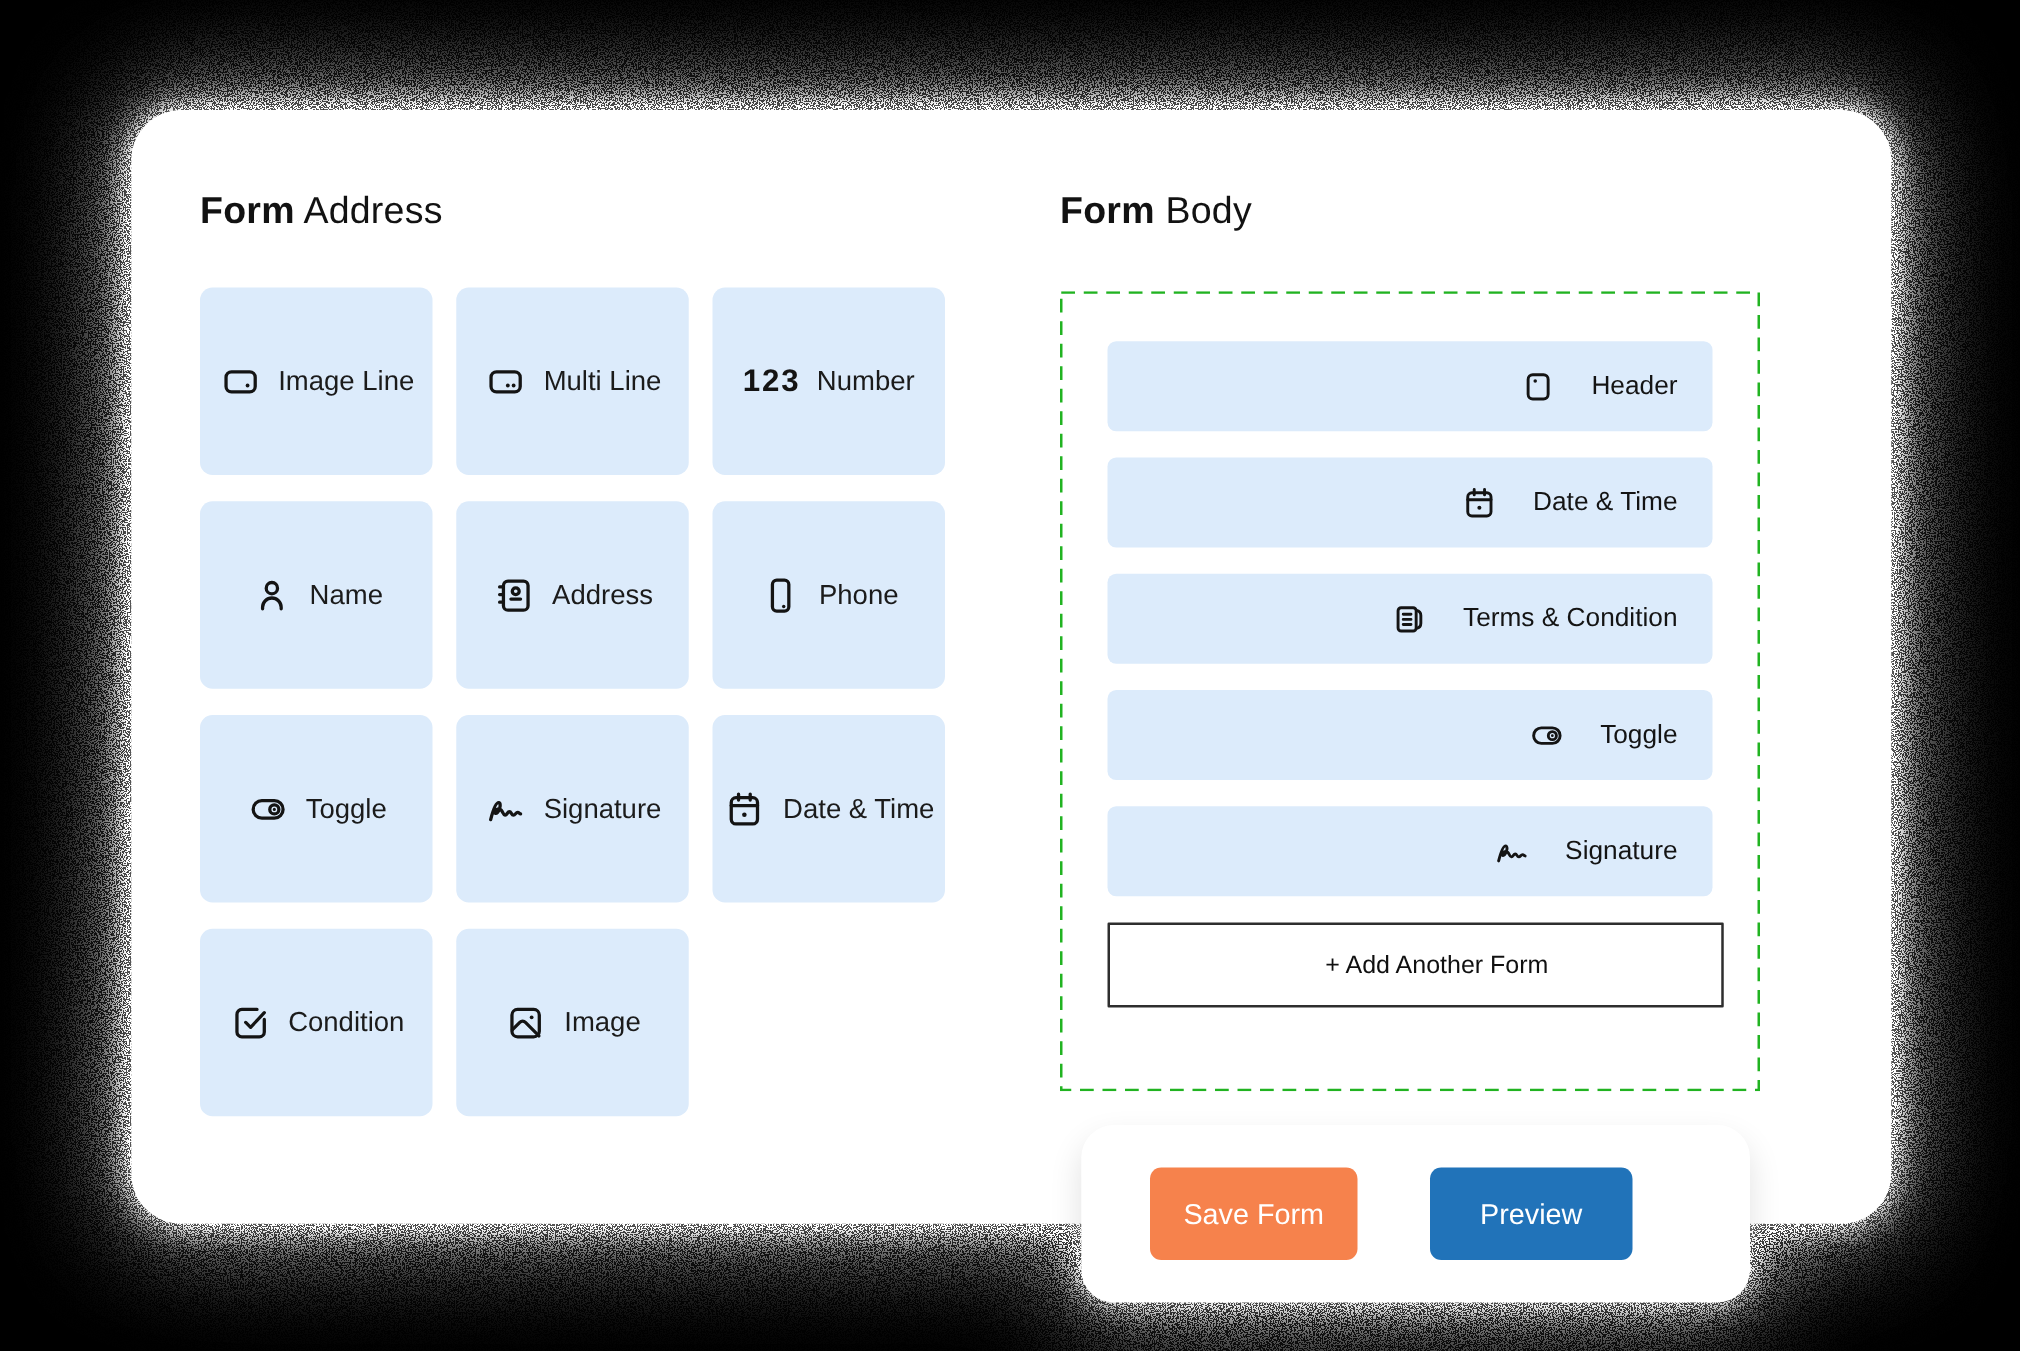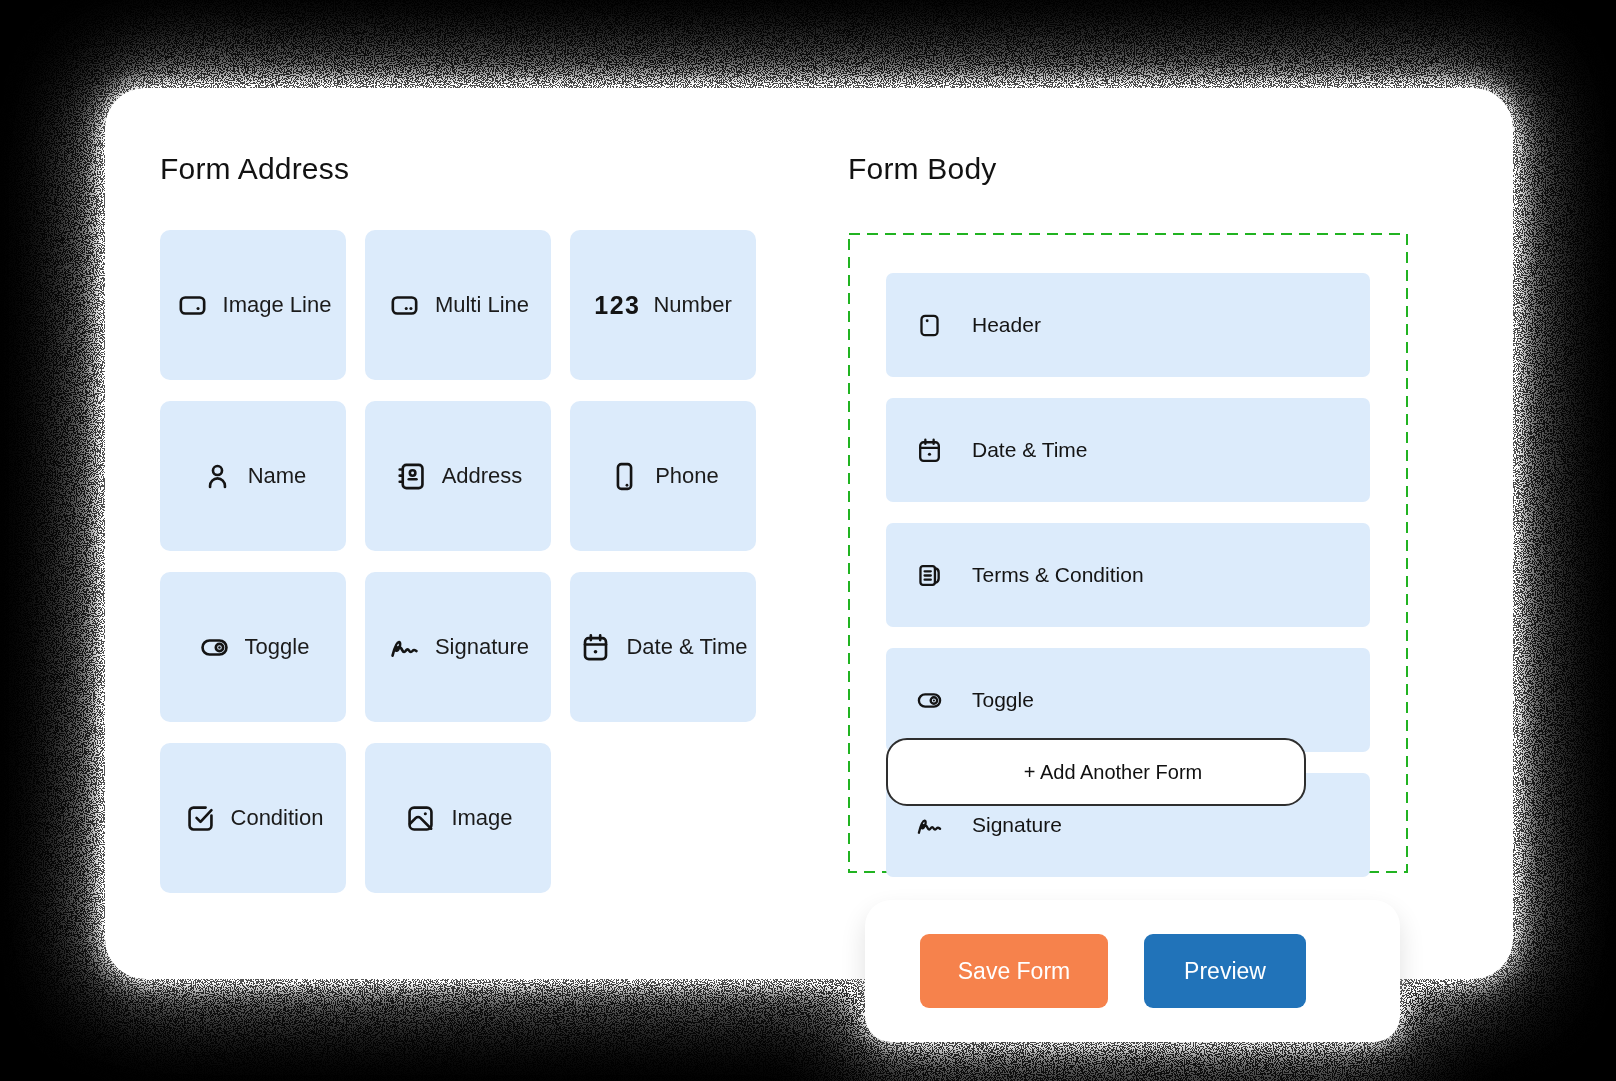--- a/index.html
+++ b/index.html
@@ -7,21 +7,21 @@
   .stage{position:relative;width:1616px;height:1081px;background:#000;overflow:hidden;}
   .grain-svg{position:absolute;left:0;top:0;}
 
   .card{position:absolute;background:#fff;}
   .main-card{left:105px;top:88px;width:1408px;height:891px;border-radius:40px;
              box-shadow:0 0 24px rgba(255,255,255,.40);}
   .actions-card{left:865px;top:900px;width:535px;height:142px;border-radius:26px;
              box-shadow:0 12px 26px rgba(0,0,0,.12), 0 0 18px rgba(255,255,255,.38);}
 
   .panel-title{position:absolute;margin:0;font-size:30px;font-weight:400;color:#121212;letter-spacing:.2px;white-space:nowrap;}
-  .panel-title b{font-weight:400;}
+  .panel-title b{font-weight:700;}
   .title-elements{left:55px;top:64px;}
   .title-body{left:743px;top:64px;}
 
   
   .tiles{position:absolute;left:55px;top:142px;display:grid;
          grid-template-columns:repeat(3,186px);grid-auto-rows:150px;gap:21px 19px;}
   .tile{background:var(--tile_blue,#DCEBFB);border-radius:10px;display:flex;flex-direction:row;
         align-items:center;justify-content:center;gap:13px;cursor:grab;}
   .tile-label{font-size:22px;color:#1b1b1b;}
 
@@ -30,31 +30,31 @@
   .icon .f{fill:currentColor;stroke:none;}
   .tile .icon{height:38px;}
   .tile .icon svg{width:35px;height:35px;}
   .num{font-weight:700;font-size:25px;letter-spacing:1.5px;color:var(--text_dark,#141414);}
 
   
   .dropzone{position:absolute;left:743px;top:145px;width:560px;height:640px;}
   .dz-border{position:absolute;left:0;top:0;}
   .rows{position:absolute;left:38px;top:40px;width:484px;display:flex;flex-direction:column;gap:21px;}
   .body-row{height:72px;background:var(--tile_blue,#DCEBFB);border-radius:7px;display:flex;
-            align-items:center;padding:16px 28px;gap:27px;cursor:grab;}
+            align-items:center;padding:0 28px;gap:27px;cursor:grab;justify-content:flex-end;}
   .body-row .icon svg{width:31px;height:31px;}
   .row-label{font-size:21px;color:#141414;}
-  .add-btn{position:absolute;left:38px;top:505px;width:420px;height:68px;background:#fff;
-           border:2px solid #2e2e2e;border-radius:21px;font-family:inherit;font-size:20px;
+  .add-btn{position:absolute;left:38px;top:505px;width:493px;height:68px;background:#fff;
+           border:2px solid #2e2e2e;border-radius:1px;font-family:inherit;font-size:20px;
            font-weight:500;color:#101010;display:flex;align-items:center;justify-content:center;cursor:pointer;padding-left:40px;}
 
   
   .btn{position:absolute;top:34px;height:74px;border:none;border-radius:9px;color:#fff;
        font-family:inherit;font-size:23px;display:flex;align-items:center;justify-content:center;cursor:pointer;}
-  .btn-save{left:55px;width:188px;background:var(--accent_orange,#F6824C);}
+  .btn-save{left:55px;width:166px;background:var(--accent_orange,#F6824C);}
   .btn-preview{left:259px;width:162px;background:var(--accent_blue,#2173B9);margin-left:20px;}
 </style>
 </head>
 <body>
 
 <div class="stage">
 
   <svg class="grain-svg" width="1616" height="1081" aria-hidden="true">
     <defs>
       <filter id="grain" x="-12%" y="-14%" width="124%" height="128%">

